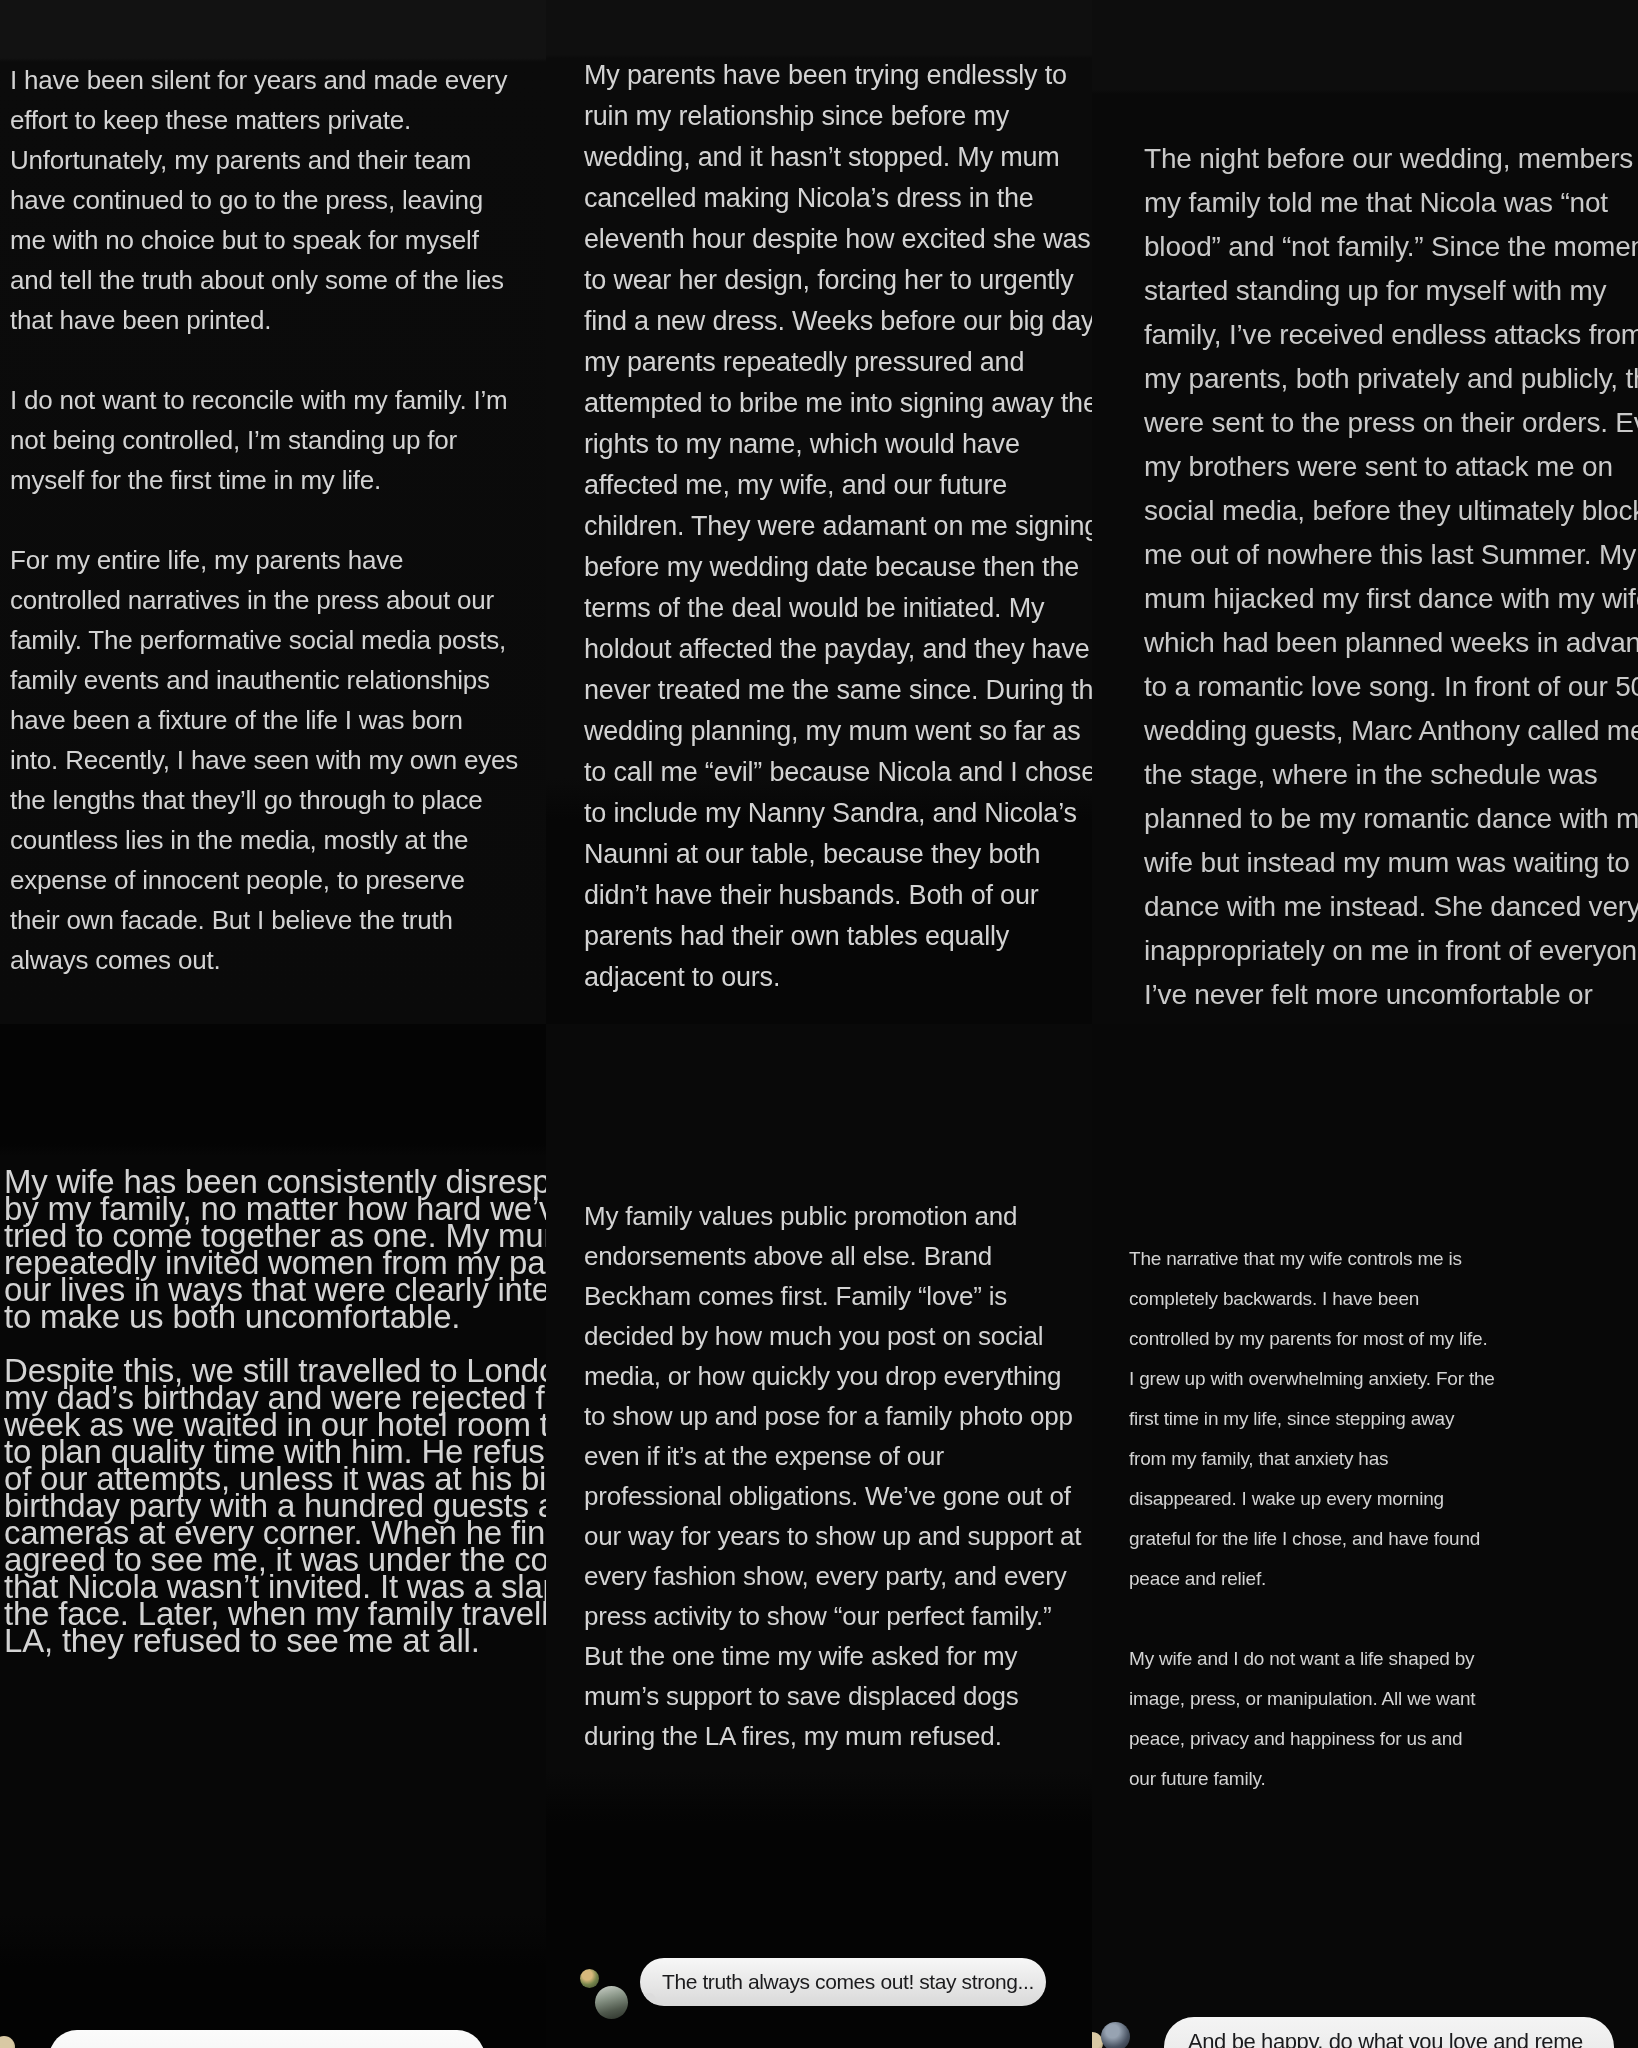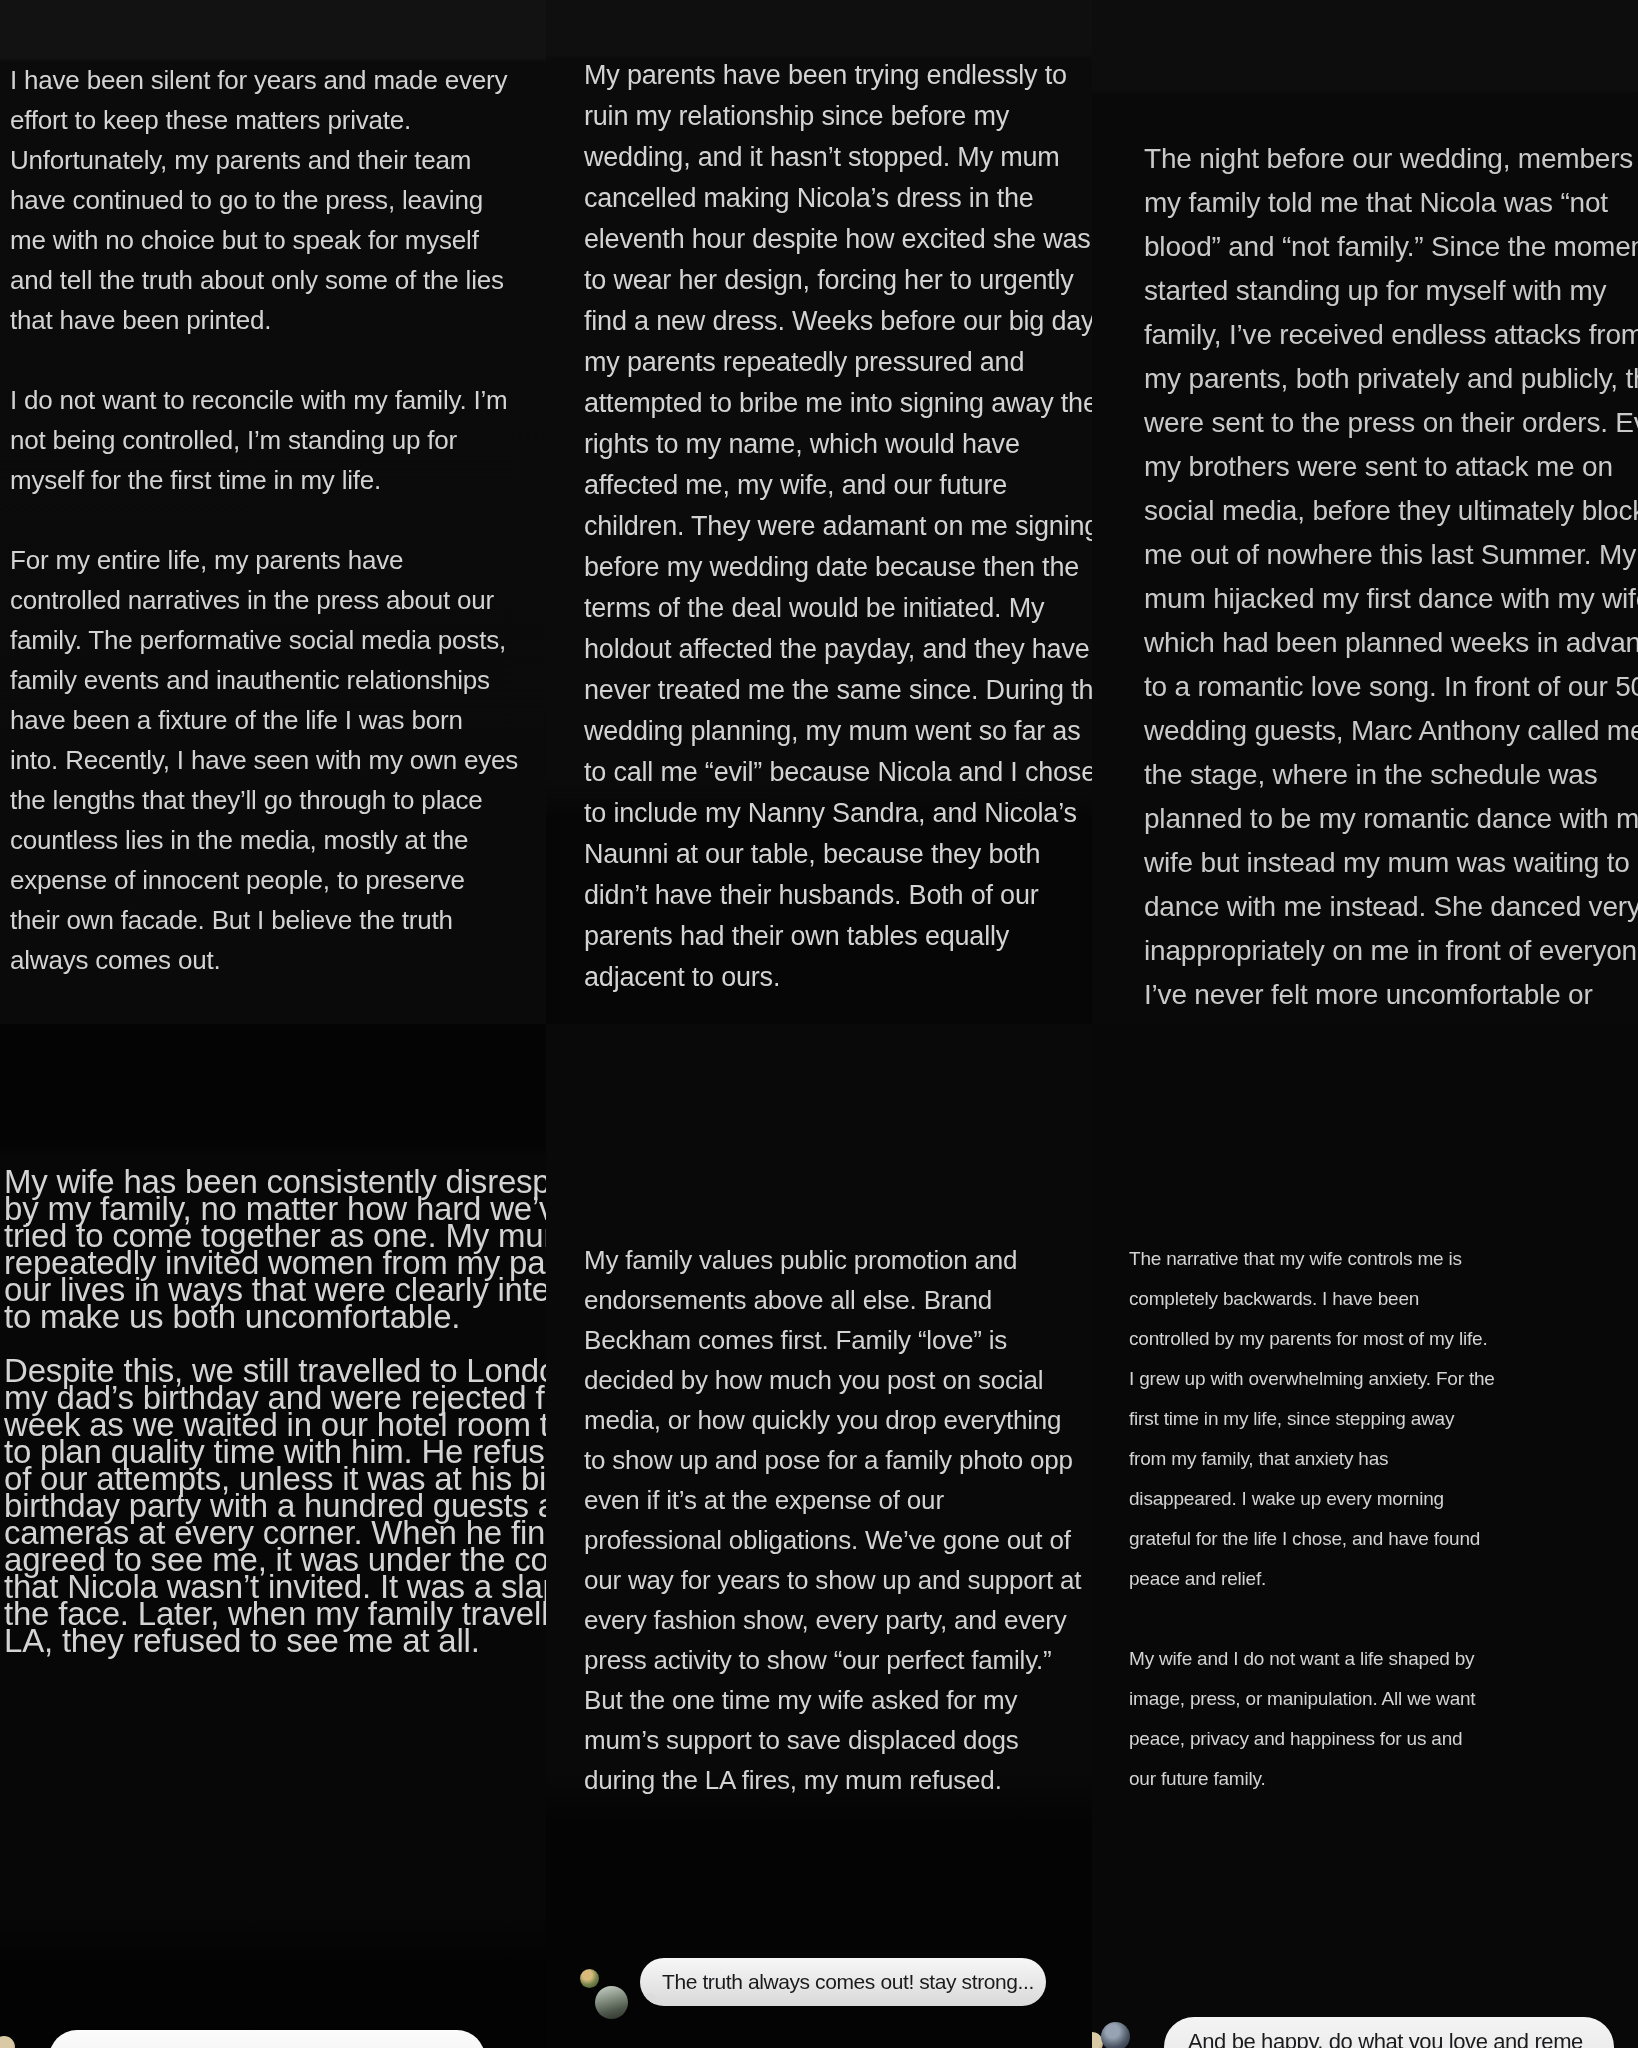--- a/index.html
+++ b/index.html
@@ -26,21 +26,21 @@
     position:absolute;
     white-space:pre;
     color:#d3d3d3;
     letter-spacing:-0.2px;
     font-weight:400;
   }
   .p1 .txt{left:10px;top:60px;font-size:26px;line-height:40px;}
   .p2 .txt{left:38px;top:55px;font-size:27px;line-height:41px;}
   .p3 .txt{left:52px;top:137px;font-size:28px;line-height:44px;color:#c9c9c9;}
   .p4 .txt{left:4px;top:144px;font-size:33px;line-height:27px;}
-  .p5 .txt{left:38px;top:172px;font-size:26px;line-height:40px;margin-top:44px;}
+  .p5 .txt{left:38px;top:172px;font-size:26px;line-height:40px;}
   .p6 .txt{left:37px;top:215px;font-size:19px;line-height:40px;}
 
   .bubble{
     position:absolute;
     background:linear-gradient(180deg,#f7f7f7 0%,#d9d9d9 100%);
     border-radius:28px;
     color:#1b1b1d;
     overflow:hidden;
   }
   .bubble .bubble-text{

